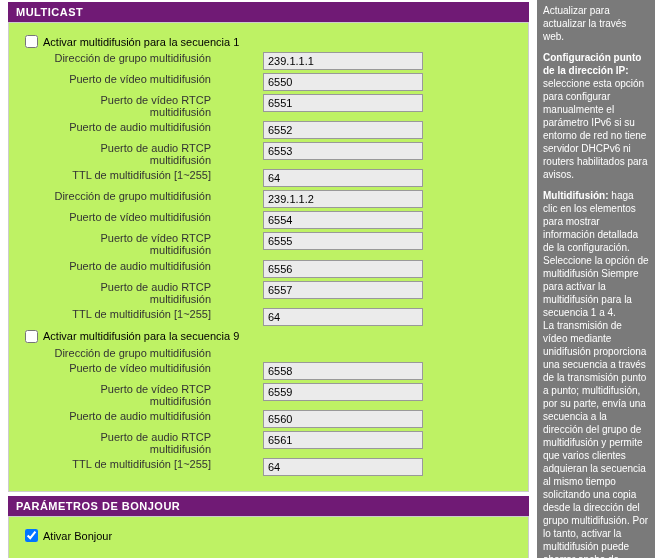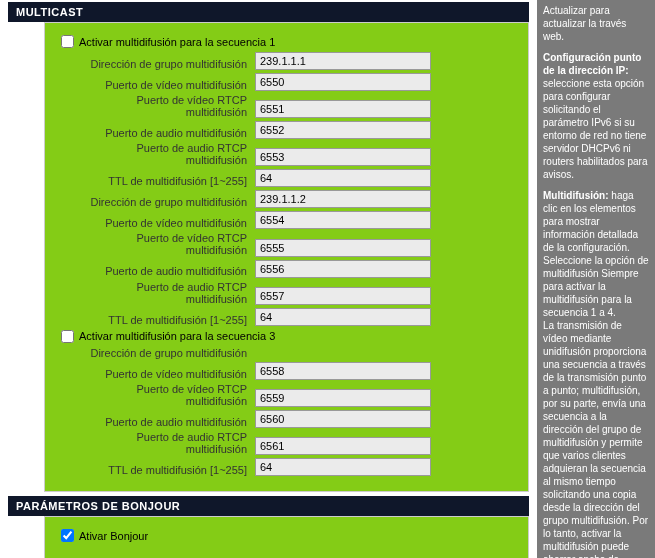--- a/index.html
+++ b/index.html
@@ -1,26 +1,26 @@
 <!DOCTYPE html>
 <html><head>
 <meta charset="utf-8">
 <style>
   * { box-sizing: border-box; margin: 0; padding: 0; }
   body { font-family: Arial, sans-serif; font-size: 11px; background: #fff; width: 655px; }
   .container { display: flex; }
   .main { flex: 1; padding: 0 8px; }
   .sidebar { width: 118px; background: #7a7a7a; color: #fff; padding: 4px 6px; font-size: 10px; line-height: 1.3; }
-  .section-header { background: #0f172a; color: #fff; font-weight: bold; font-size: 11px; padding: 4px 8px; margin-top: 2px; letter-spacing: 0.5px; }
-  .section-body { background: #84cc16; border: 1px solid #ccc; padding: 8px 10px 12px 10px; margin-bottom: 4px; margin-left: 36px; }
+  .section-header { background: #701a75; color: #fff; font-weight: bold; font-size: 11px; padding: 4px 8px; margin-top: 2px; letter-spacing: 0.5px; }
+  .section-body { background: #bef264; border: 1px solid #ccc; padding: 8px 10px 12px 10px; margin-bottom: 4px; }
   .check-row { display: flex; align-items: center; margin: 4px 0 4px 6px; }
   .check-row input[type=checkbox] { margin-right: 5px; }
-  .field-row { display: flex; align-items: flex-end; margin: 3px 0 3px 20px; }
+  .field-row { display: flex; align-items: flex-start; margin: 3px 0 3px 20px; gap: 44px; }
   .field-label { width: 180px; text-align: right; padding-right: 8px; color: #333; font-size: 11px; line-height: 1.1; }
-  .field-input { width: 176px; }
+  .field-input { width: 160px; }
   .field-input input[type=text] { width: 100%; padding: 2px 4px; border: 1px solid #999; background: #ebebeb; font-size: 11px; font-family: inherit; }
   .sidebar p { margin-bottom: 8px; }
   .sidebar b { font-weight: bold; color: #fff; }
 </style>
 </head>
 <body>
 
 <div class="container">
   <div class="main">
 
@@ -73,21 +73,21 @@
         <div class="field-row">
           <div class="field-label">Puerto de audio RTCP multidifusión</div>
           <div class="field-input"><input type="text" value="6557" style=""></div>
         </div>
         <div class="field-row">
           <div class="field-label">TTL de multidifusión [1~255]</div>
           <div class="field-input"><input type="text" value="64" style=""></div>
         </div>
         <div class="check-row">
           <input type="checkbox" style="">
-          <label>Activar multidifusión para la secuencia 3</label>
+          <label>Activar multidifusión para la secuencia 9</label>
         </div>
         <div class="field-row">
           <div class="field-label">Dirección de grupo multidifusión</div>
         </div>
         <div class="field-row">
           <div class="field-label">Puerto de vídeo multidifusión</div>
           <div class="field-input"><input type="text" value="6558" style=""></div>
         </div>
         <div class="field-row">
           <div class="field-label">Puerto de vídeo RTCP multidifusión</div>
@@ -112,17 +112,17 @@
       <div class="check-row">
         <input type="checkbox" id="bonjour-cb" checked="" style="">
         <label>Ativar Bonjour</label>
       </div>
 
     </div>
 
   </div>
   <div class="sidebar">
     <p>Actualizar para actualizar la través web.</p>
-    <p><b>Configuración punto de la dirección IP:</b><span> seleccione esta opción para configurar solicitando el parámetro IPv6 si su entorno de red no tiene servidor DHCPv6 ni routers habilitados para avisos.</span></p>
+    <p><b>Configuración punto de la dirección IP:</b><span> seleccione esta opción para configurar manualmente el parámetro IPv6 si su entorno de red no tiene servidor DHCPv6 ni routers habilitados para avisos.</span></p>
     <p><b>Multidifusión:</b><span> haga clic en los elementos para mostrar información detallada de la configuración. Seleccione la opción de multidifusión Siempre para activar la multidifusión para la secuencia 1 a 4.</span><br><span>La transmisión de vídeo mediante unidifusión proporciona una secuencia a través de la transmisión punto a punto; multidifusión, por su parte, envía una secuencia a la dirección del grupo de multidifusión y permite que varios clientes adquieran la secuencia al mismo tiempo solicitando una copia desde la dirección del grupo multidifusión. Por lo tanto, activar la multidifusión puede ahorrar ancho de banda de red de manera efectiva.</span></p>
 
   </div>
 </div>
 
 </body></html>

